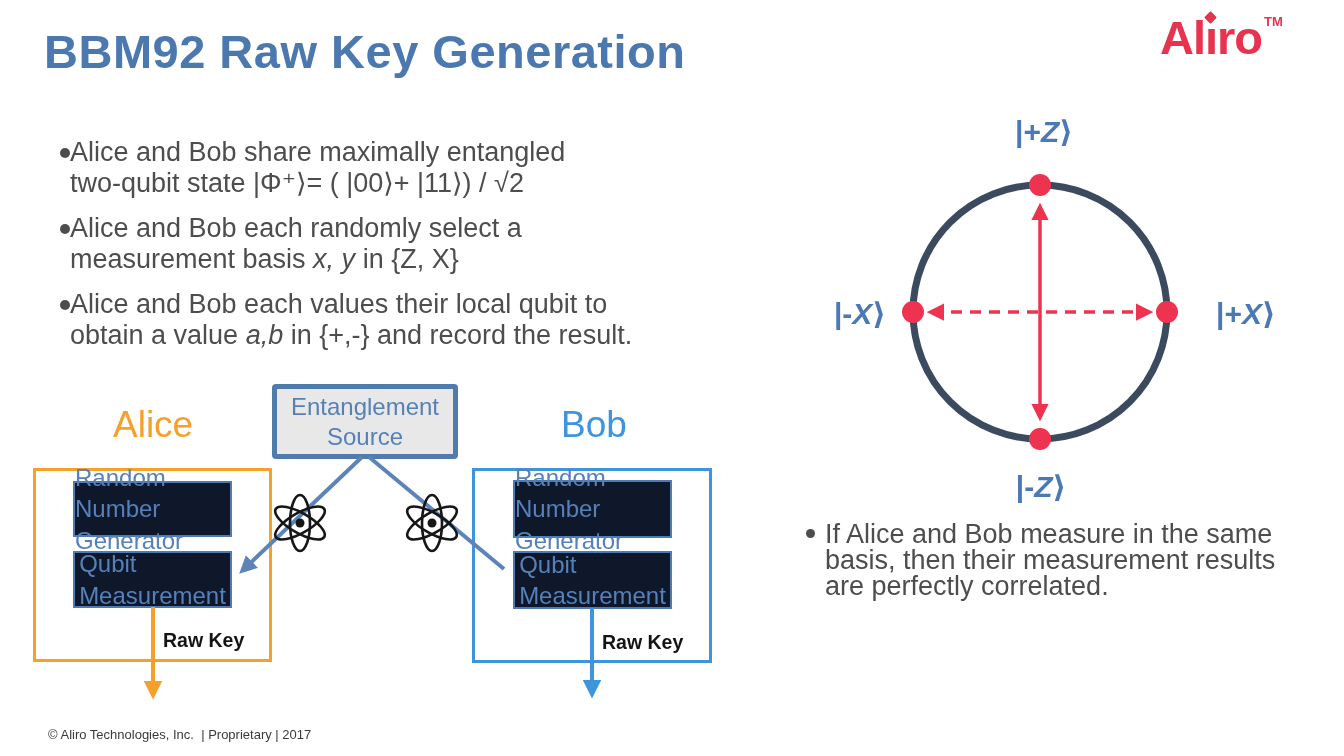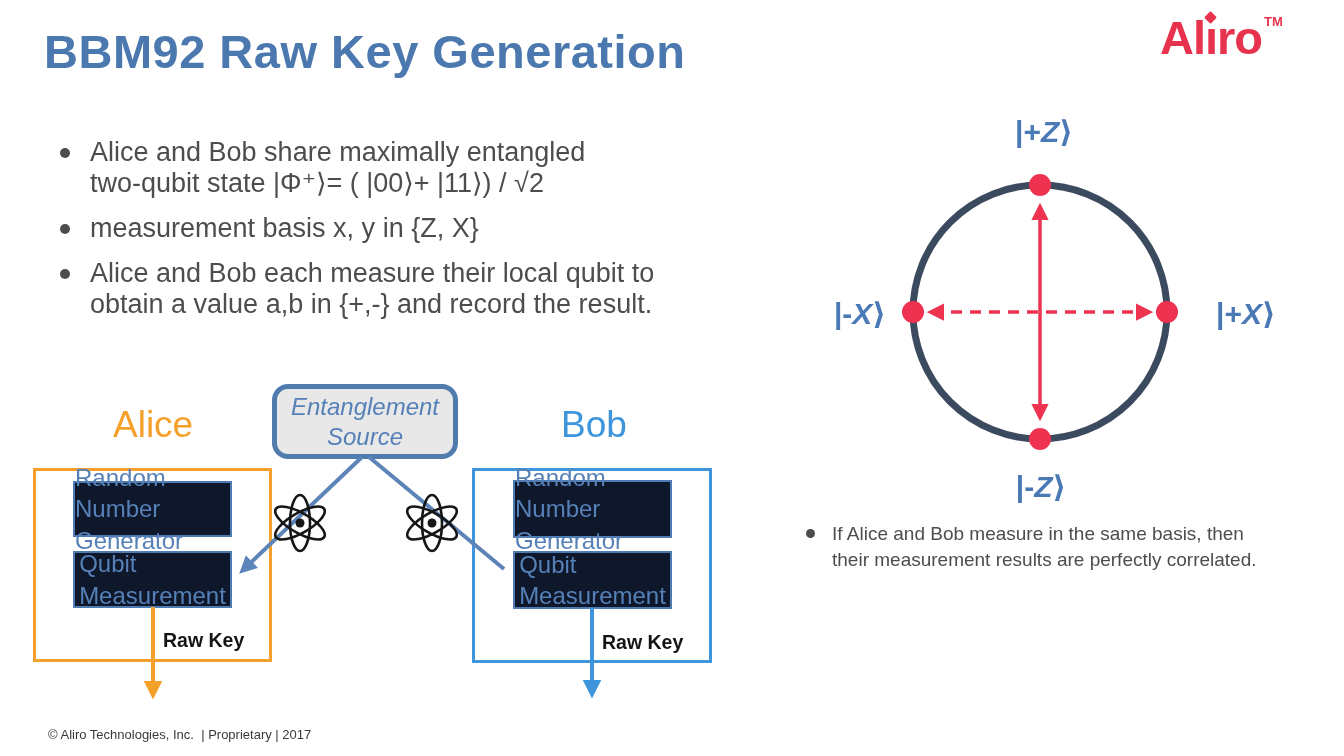--- a/index.html
+++ b/index.html
@@ -30,33 +30,33 @@
   }
   .logo .iwrap{position:relative;display:inline-block;}
   .logo .idot{
     position:absolute;left:50%;top:3px;width:9px;height:9px;margin-left:-5px;
     transform:rotate(45deg);background:var(--logo-red);border-radius:1px;
   }
   .logo .tm{font-size:13px;font-weight:700;letter-spacing:0;vertical-align:28px;margin-left:2px;}
 
   
   .bullets-left{position:absolute;left:57px;top:137px;width:660px;color:var(--body-gray);}
-  .li{display:flex;gap:20px;margin-bottom:14px;font-size:27px;line-height:31px;}
+  .li{display:flex;margin-bottom:14px;font-size:27px;line-height:31px;}
   .li .dot{flex:0 0 auto;width:10px;height:10px;border-radius:50%;background:var(--body-gray);margin-top:11px;margin-left:3px;}
   .ln{display:block;}
-  .it{}
+  .it{font-style:italic;}
 
   
   .alice-label{position:absolute;left:113px;top:404px;font-size:37px;color:var(--orange);}
   .bob-label{position:absolute;left:561px;top:404px;font-size:37px;color:var(--bob-blue);}
   .source-box{
     position:absolute;left:272px;top:384px;width:186px;height:75px;
-    background:#E8E8E8;border:5px solid var(--source-border);border-radius:16px;
+    background:#E8E8E8;border:5px solid var(--source-border);border-radius:4px;
     color:var(--steel);font-size:24px;line-height:1.22;
-    display:flex;align-items:center;justify-content:center;text-align:center;white-space:pre-line;font-style:italic;
+    display:flex;align-items:center;justify-content:center;text-align:center;white-space:pre-line;
   }
   .outer-box{position:absolute;background:transparent;}
   .alice-outer{left:33px;top:468px;width:239px;height:194px;border:3px solid var(--orange);}
   .bob-outer{left:472px;top:468px;width:240px;height:195px;border:3px solid var(--bob-blue);}
   .inner-box{
     position:absolute;border:2px solid var(--steel-border);color:var(--steel);
     font-size:24px;line-height:1.3;background:#0f172a;
     display:flex;align-items:center;justify-content:center;white-space:pre-line;
   }
   .a-rng{left:73px;top:481px;width:159px;height:56px;}
@@ -81,21 +81,21 @@
 
   
   .bloch-label{position:absolute;font-weight:700;font-size:30px;color:#4A79B5;}
   .bl-top{left:1008px;top:114px;width:72px;text-align:center;}
   .bl-bottom{left:1005px;top:469px;width:72px;text-align:center;}
   .bl-left{left:818px;top:296px;width:68px;text-align:right;}
   .bl-right{left:1216px;top:296px;}
 
   
   .bullets-right{position:absolute;left:806px;top:521px;width:478px;color:var(--body-gray);}
-  .rli{display:flex;gap:17px;margin-bottom:18px;font-size:19px;line-height:26px;}
+  .rli{display:flex;gap:10px;margin-bottom:18px;font-size:27px;line-height:26px;}
   .rli .dot{flex:0 0 auto;width:9px;height:9px;border-radius:50%;background:var(--body-gray);margin-top:8px;}
 
   .footer{position:absolute;left:48px;top:727px;font-size:13px;color:#3A3A3A;white-space:pre;}
 </style>
 </head>
 <body>
 
 <div class="slide">
 
   <h1 class="title">BBM92 Raw Key Generation</h1>
@@ -106,27 +106,28 @@
     <div class="li">
       <span class="dot"></span>
       <div>
         <span class="ln">Alice and Bob share maximally entangled</span>
         <span class="ln">two-qubit state |Φ⁺⟩= ( |00⟩+ |11⟩) / √2</span>
       </div>
     </div>
     <div class="li">
       <span class="dot"></span>
       <div>
+        <span class="ln">Alice and Bob each randomly select a</span>
         <span class="ln"><span>measurement basis </span><span class="it">x, y</span><span> in {Z, X}</span></span>
       </div>
     </div>
     <div class="li">
       <span class="dot"></span>
       <div>
-        <span class="ln">Alice and Bob each measure their local qubit to</span>
+        <span class="ln">Alice and Bob each values their local qubit to</span>
         <span class="ln"><span>obtain a value </span><span class="it">a,b</span><span> in {+,-} and record the result.</span></span>
       </div>
     </div>
   </div>
 
   <div class="alice-label">Alice</div>
   <div class="bob-label">Bob</div>
   <div class="source-box">Entanglement
 Source</div>
 

